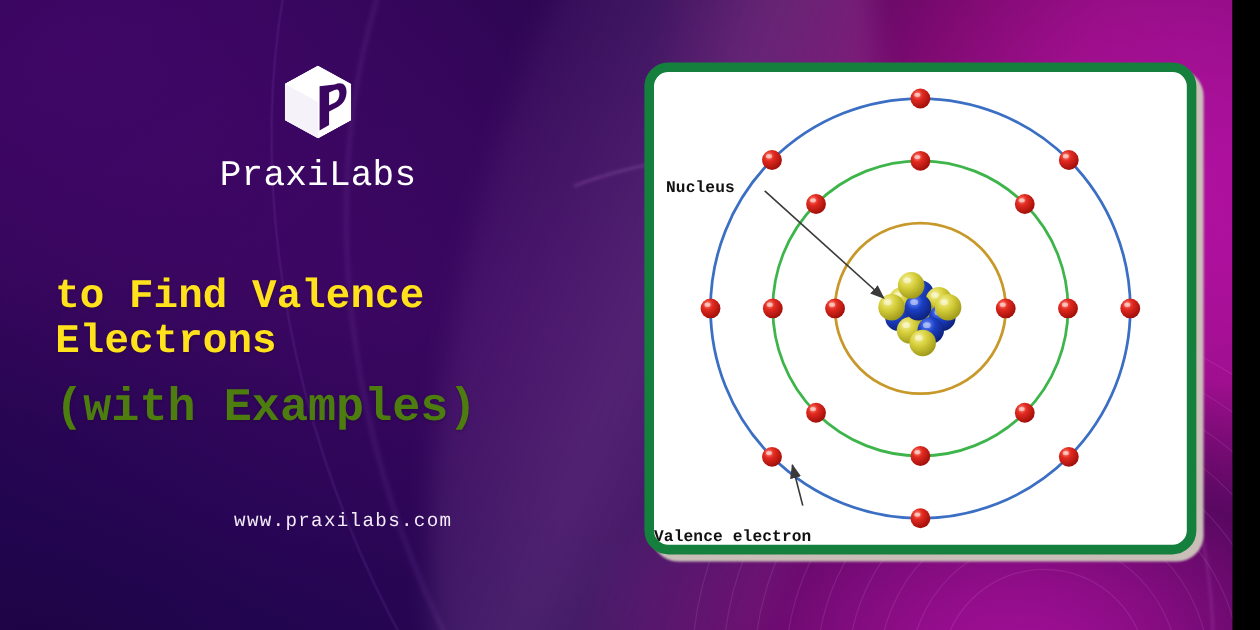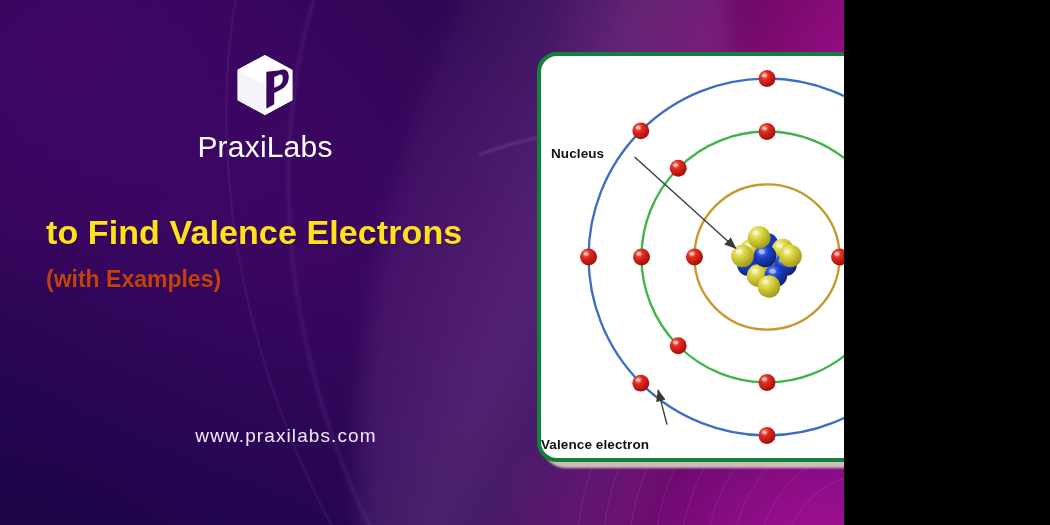--- a/index.html
+++ b/index.html
@@ -2,24 +2,24 @@
 <html><head>
 <meta charset="utf-8">
 <style>
   html, body {
     margin: 0;
     padding: 0;
     background: #000;
   }
   #root {
     position: relative;
-    width: 844px;
+    width: 1027px;
     height: 525px;
     overflow: hidden;
-    font-family: Liberation Sans, sans-serif;
+    font-family: Liberation Mono, monospace;
   }
 
   
   .bg-base {
     position: absolute; inset: 0;
     background: #2b0550;
   }
   .bg-layer { position: absolute; inset: 0; }
 
   .bg-magenta-right {
@@ -121,52 +121,53 @@
     letter-spacing: 0.4px;
     line-height: 1.08;
     text-shadow: 0 1px 2px rgba(30,0,50,0.45);
   }
   .hl-2 {
     color: #ffe11c;
     font-size: 34px;
     font-weight: 700;
     letter-spacing: 0.1px;
     line-height: 1.08;
+    margin-top: 16px;
     text-shadow: 0 1px 2px rgba(30,0,50,0.45);
   }
   .hl-3 {
-    color: #c2410c;
-    font-size: 23px;
+    color: #4d7c0f;
+    font-size: 39px;
     font-weight: 700;
     line-height: 1.08;
     margin-top: 16px;
     text-shadow: 0 1px 2px rgba(30,0,50,0.45);
   }
   .site-url {
     position: absolute; left: 46px; top: 425px; width: 480px;
     text-align: center;
     color: #f2eaf7;
-    font-size: 19px;
+    font-size: 16px;
     letter-spacing: 1.1px;
     font-weight: 400;
   }
 
   
   .card-shadow {
     position: absolute; left: 543px; top: 58px; width: 460px; height: 410px;
     border-radius: 22px;
     background: #cfc9bc;
     filter: blur(1px);
     opacity: .95;
   }
   .card {
     position: absolute; left: 537px; top: 52px; width: 460px; height: 410px;
     border-radius: 20px;
     background: #ffffff;
-    border: 4px solid #15803d;
+    border: 8px solid #15803d;
     box-sizing: border-box;
     overflow: hidden;
   }
   .atom-svg { position: absolute; left: 0; top: 0; width: 100%; height: 100%; }
 
   .lbl {
     position: absolute;
     color: #111111;
     font-weight: 700;
     font-size: 13.5px;

